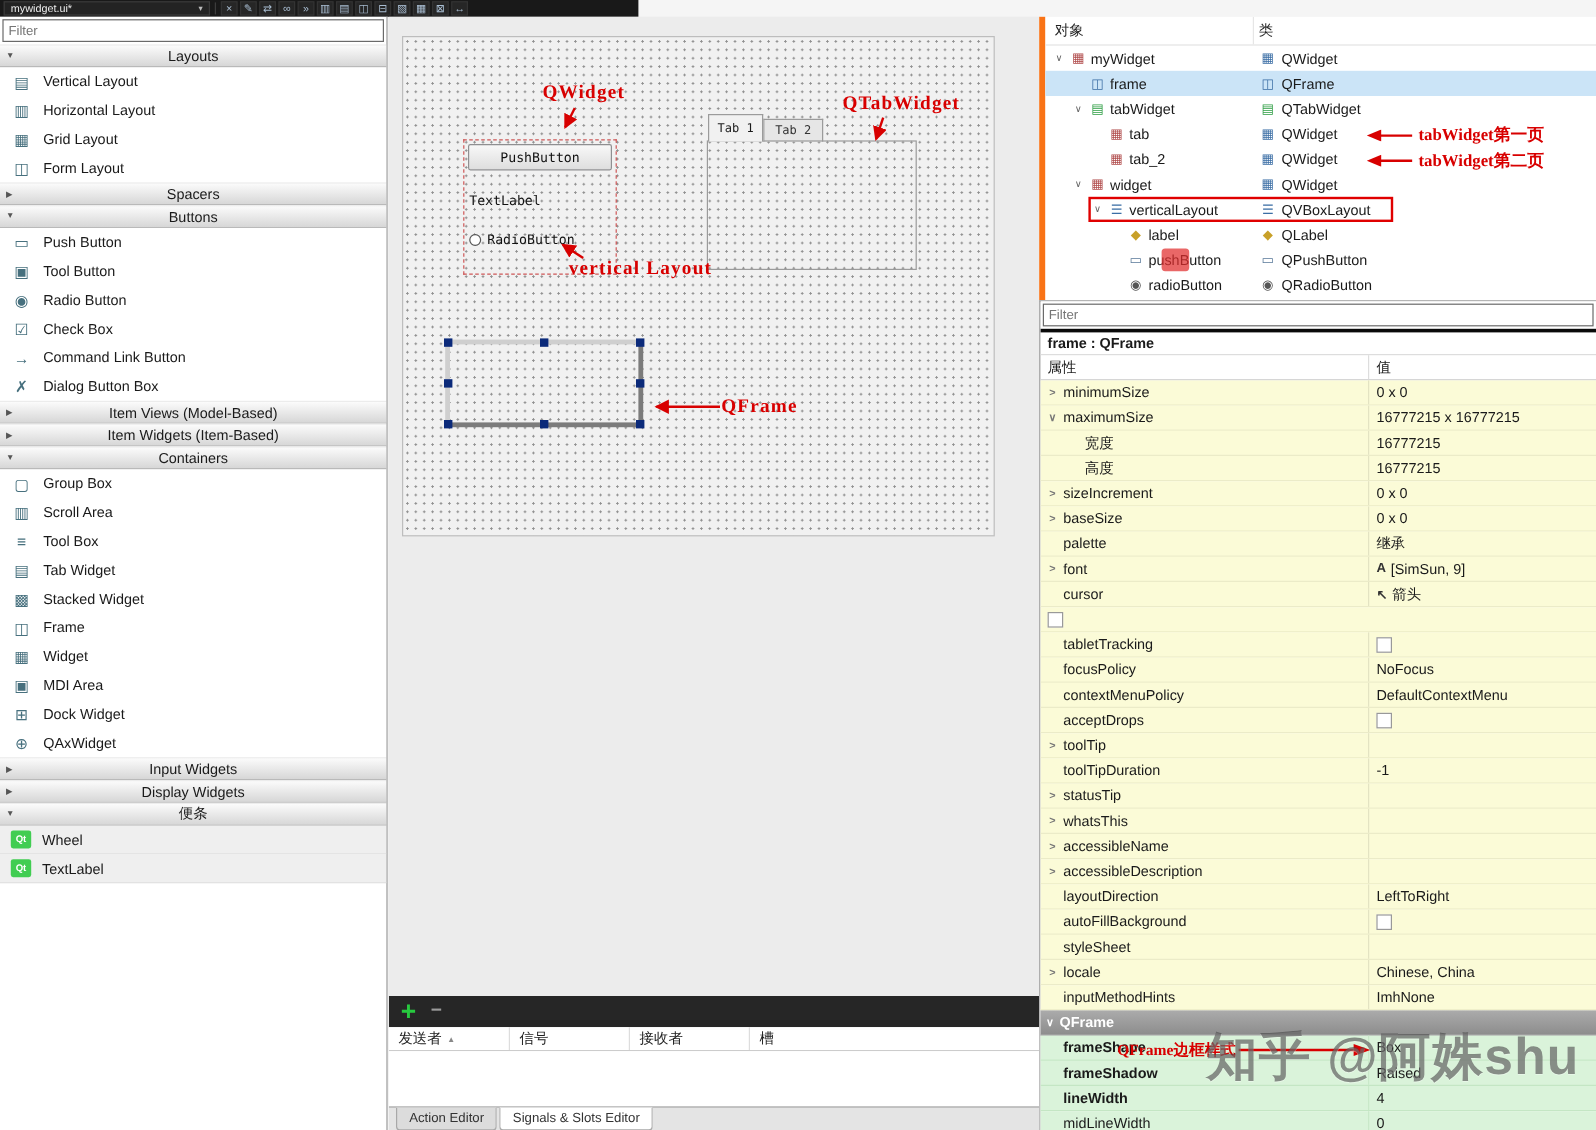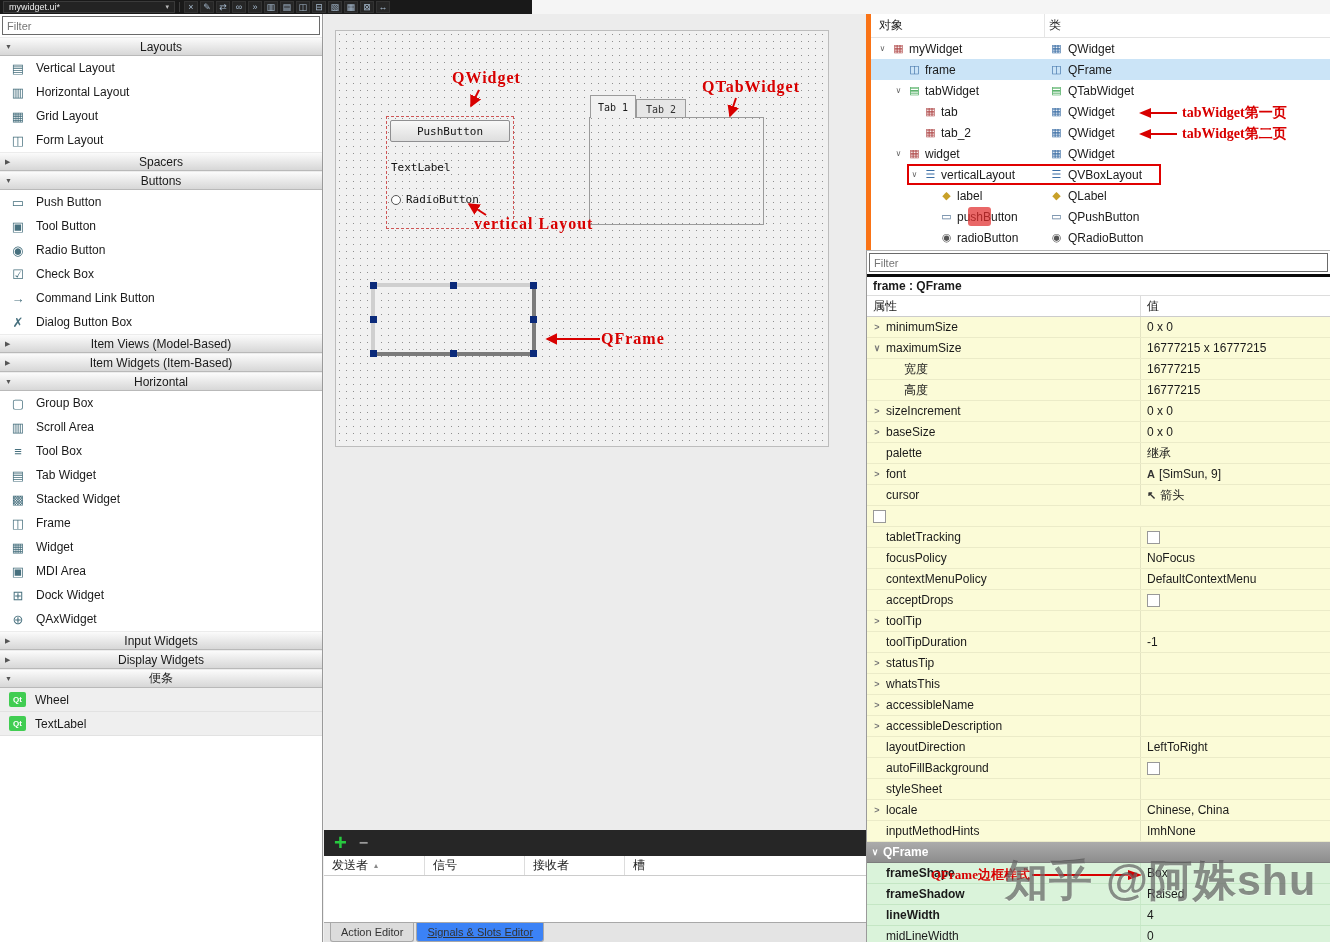--- a/index.html
+++ b/index.html
@@ -94,21 +94,21 @@
 .se-cols{height:20px;display:flex;border-bottom:1px solid #ccc;background:#fff;}
 .se-col{display:flex;align-items:center;padding-left:8px;border-right:1px solid #ddd;font-size:12px;color:#222;}
 .se-col:nth-child(1){width:101px;}
 .se-col:nth-child(2){width:100px;}
 .se-col:nth-child(3){width:100px;}
 .se-col:nth-child(4){flex:1;border-right:none;}
 .se-sort{font-size:8px;color:#888;margin-left:6px;}
 .se-body{height:46px;background:#fff;}
 .se-tabs{height:20px;background:#e4e4e4;border-top:1px solid #a8a8a8;display:flex;align-items:flex-start;padding-left:6px;gap:2px;}
 .se-tab{height:19px;display:flex;align-items:center;padding:0 10px;font-size:11px;background:#dcdcdc;border:1px solid #a8a8a8;border-top:none;color:#333;border-radius:0 0 3px 3px;}
-.se-tab.active{background:#3b82f6;text-decoration:underline;}
+.se-tab.active{background:#ffffff;}
 
 
 #watermark{position:absolute;left:1005px;top:852px;z-index:40;font-size:43px;font-weight:bold;color:rgba(70,70,70,.60);letter-spacing:1px;white-space:nowrap;pointer-events:none;text-shadow:0 1px 0 rgba(255,255,255,.35);}
 </style>
 </head>
 <body>
 
 <div id="toolbar">
   <div class="tb-dark">
     <span class="tb-combo">
@@ -194,21 +194,21 @@
       <div class="wb-header">
         <span class="wb-chev">▶</span>
         <span class="wb-htext">Item Views (Model-Based)</span>
       </div>
       <div class="wb-header">
         <span class="wb-chev">▶</span>
         <span class="wb-htext">Item Widgets (Item-Based)</span>
       </div>
       <div class="wb-header">
         <span class="wb-chev">▼</span>
-        <span class="wb-htext">Horizontal</span>
+        <span class="wb-htext">Containers</span>
       </div>
       <div class="wb-item">
         <span class="wb-icon">▢</span>
         <span class="wb-label">Group Box</span>
       </div>
       <div class="wb-item">
         <span class="wb-icon">▥</span>
         <span class="wb-label">Scroll Area</span>
       </div>
       <div class="wb-item">

